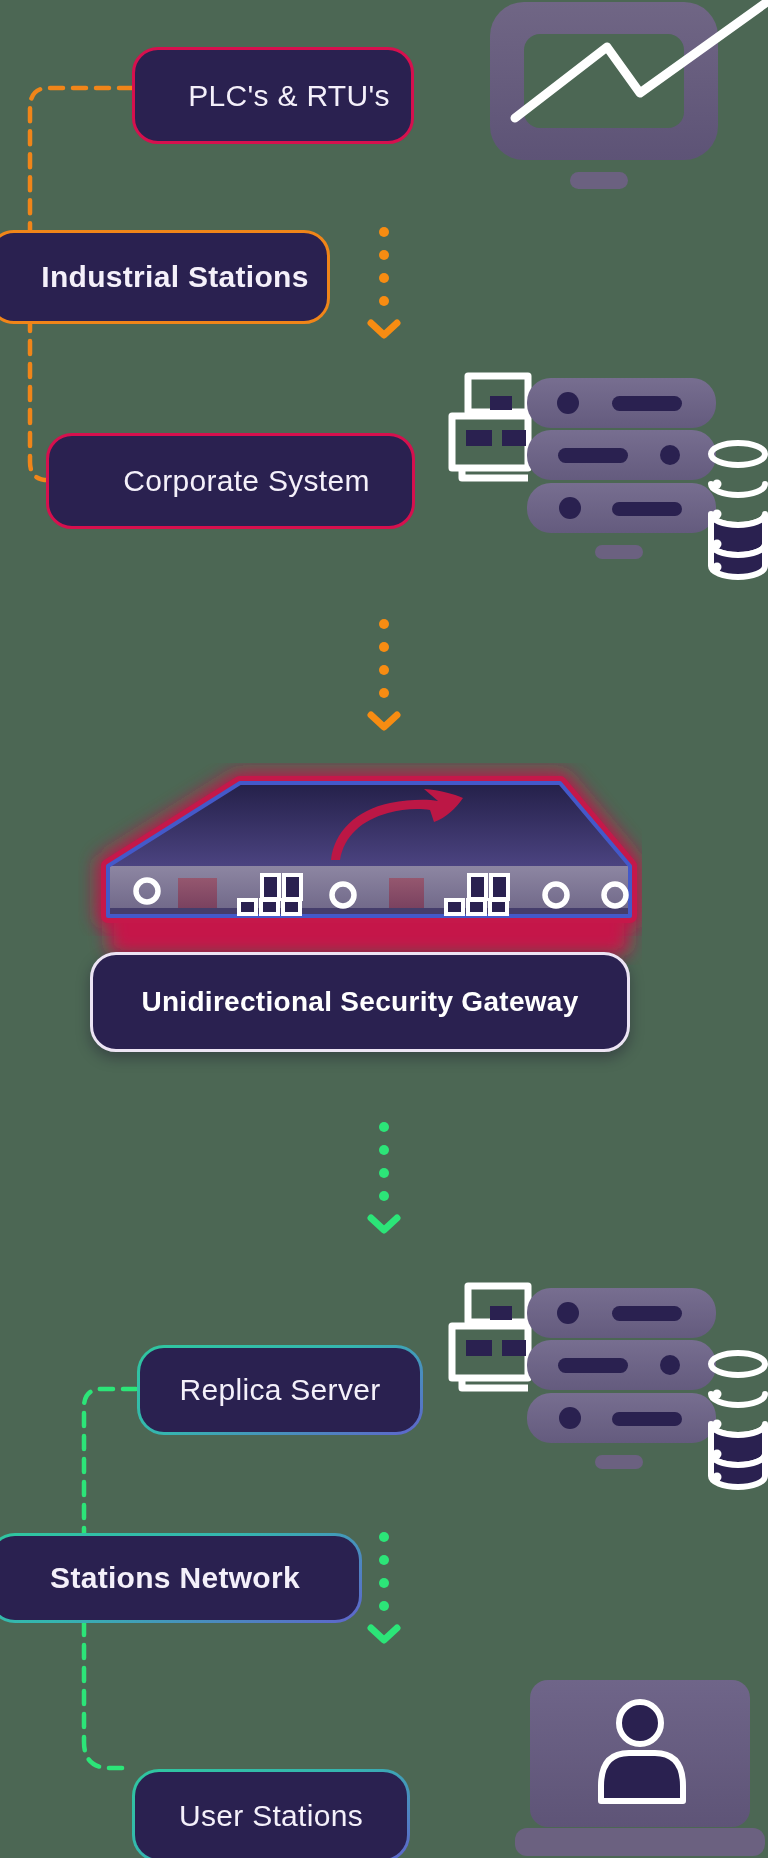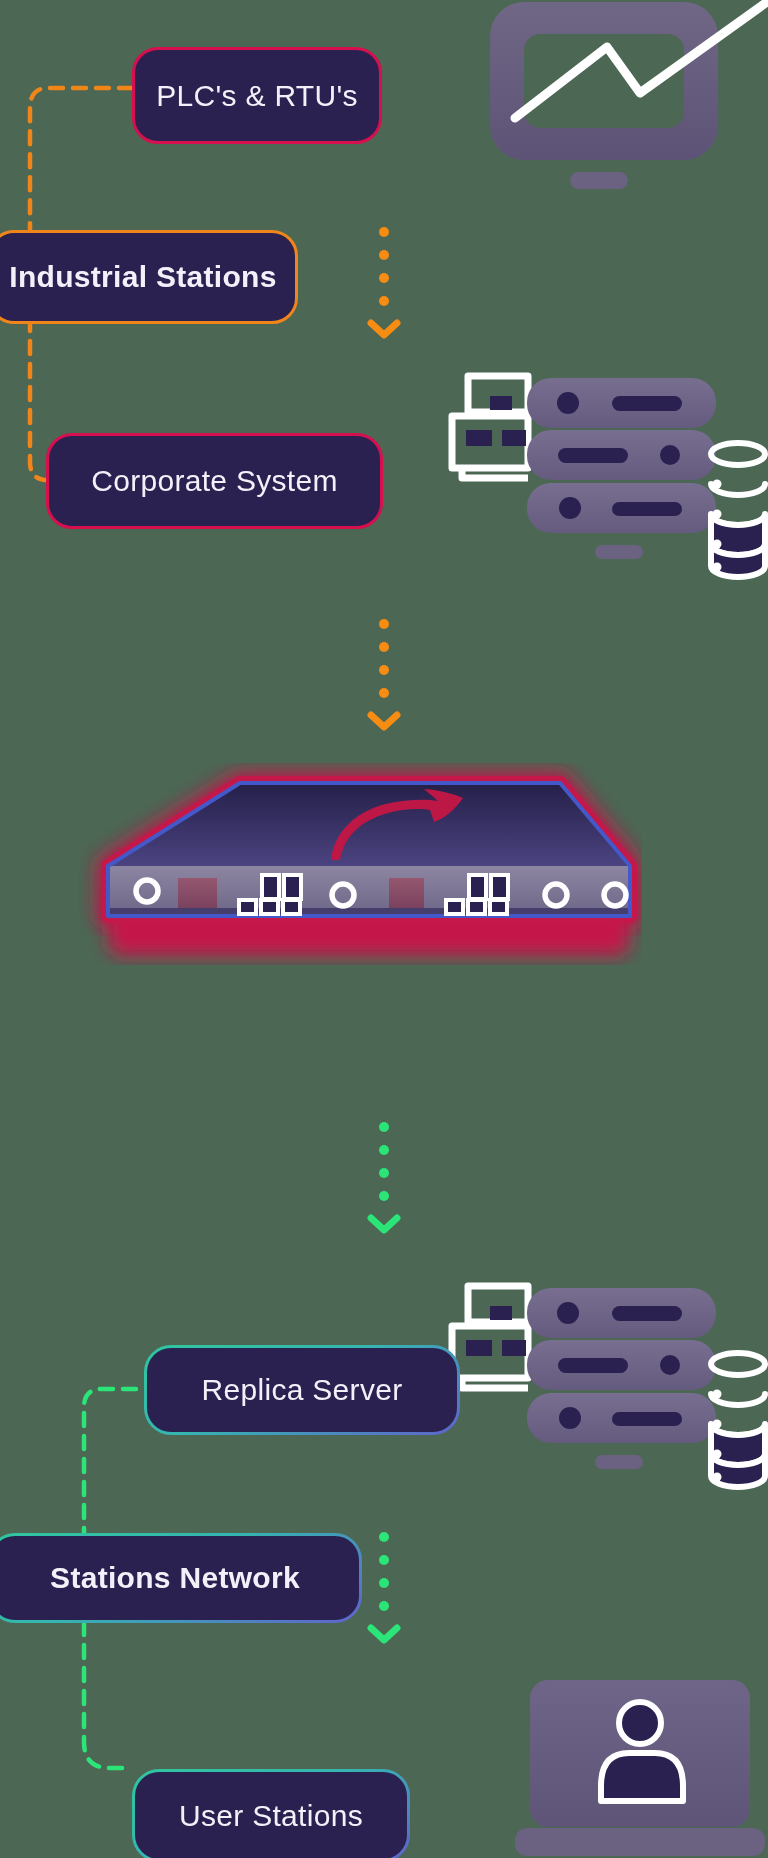--- a/index.html
+++ b/index.html
@@ -4,21 +4,21 @@
 <style>
   html,body{margin:0;padding:0;background:#4c6754;}
   #canvas{
     position:relative;width:768px;height:1858px;overflow:hidden;
     background:#4c6754;font-family:"Liberation Sans",sans-serif;
   }
   .abs{position:absolute;}
   .node{
     position:absolute;display:flex;align-items:center;justify-content:center;
     background:#2a2150;color:#f4f0fa;border-radius:26px;
-    font-size:30px;letter-spacing:.3px;text-align:right;
+    font-size:30px;letter-spacing:.3px;text-align:right;padding-left:32px;
   }
   .node.red{border:3px solid #d6104e;}
   .node.orange{border:3px solid #f08519;font-weight:bold;}
   .gradwrap{
     position:absolute;border-radius:27px;padding:3px;box-sizing:border-box;
     background:linear-gradient(155deg,#2fc79f 0%,#35b5b0 45%,#5f63cc 100%);
   }
   .gradwrap .inner{
     width:100%;height:100%;border-radius:24px;background:#2a2150;
     display:flex;align-items:center;justify-content:center;
@@ -203,20 +203,23 @@
         <rect x="413" y="127" width="17" height="24"></rect>
         <rect x="368" y="152" width="17" height="14"></rect>
         <rect x="390" y="152" width="17" height="14"></rect>
         <rect x="412" y="152" width="17" height="14"></rect>
       </g>
       <circle cx="478" cy="147" r="11" fill="none" stroke="#ffffff" stroke-width="5.5"></circle>
       <circle cx="537" cy="147" r="11" fill="none" stroke="#ffffff" stroke-width="5.5"></circle>
     </g>
   </svg>
 
+  <div class="gateway-label">
+    <span>Unidirectional Security Gateway</span>
+  </div>
 
   <svg class="abs" style="left:440px;top:1228px;" width="328" height="268" viewBox="0 0 328 268">
     <g stroke="#ffffff" stroke-width="7" fill="none" stroke-linejoin="round">
       <rect x="28" y="58" width="60" height="36"></rect>
       <rect x="12" y="98" width="76" height="52"></rect>
       <path d="M22,150 v10 h66"></path>
     </g>
     <g fill="#2a2150">
       <rect x="50" y="78" width="22" height="14"></rect>
       <rect x="26" y="112" width="26" height="16"></rect>
@@ -240,21 +243,21 @@
       <path d="M271,196 A27,11 0 0 0 325,196" fill="none"></path>
       <path d="M271,196 V226 A27,11 0 0 0 325,226 V196 A27,11 0 0 1 271,196 Z" fill="#2a2150"></path>
       <path d="M271,226 V248 A27,11 0 0 0 325,248 V226 A27,11 0 0 1 271,226 Z" fill="#2a2150"></path>
       <circle cx="277" cy="166" r="4.5" fill="#ffffff" stroke="none"></circle>
       <circle cx="277" cy="196" r="4.5" fill="#ffffff" stroke="none"></circle>
       <circle cx="277" cy="226" r="4.5" fill="#ffffff" stroke="none"></circle>
       <circle cx="277" cy="249" r="4.5" fill="#ffffff" stroke="none"></circle>
     </g>
   </svg>
 
-  <div class="gradwrap" style="left:144px;top:1345px;width:316px;height:90px;">
+  <div class="gradwrap" style="left:137px;top:1345px;width:286px;height:90px;">
     <div class="inner">
       <span>Replica Server</span>
     </div>
   </div>
   <div class="gradwrap" style="left:-12px;top:1533px;width:374px;height:90px;">
     <div class="inner bold">
       <span>Stations Network</span>
     </div>
   </div>
   <div class="gradwrap" style="left:132px;top:1722px;width:278px;height:93px;margin-top:47px;">

